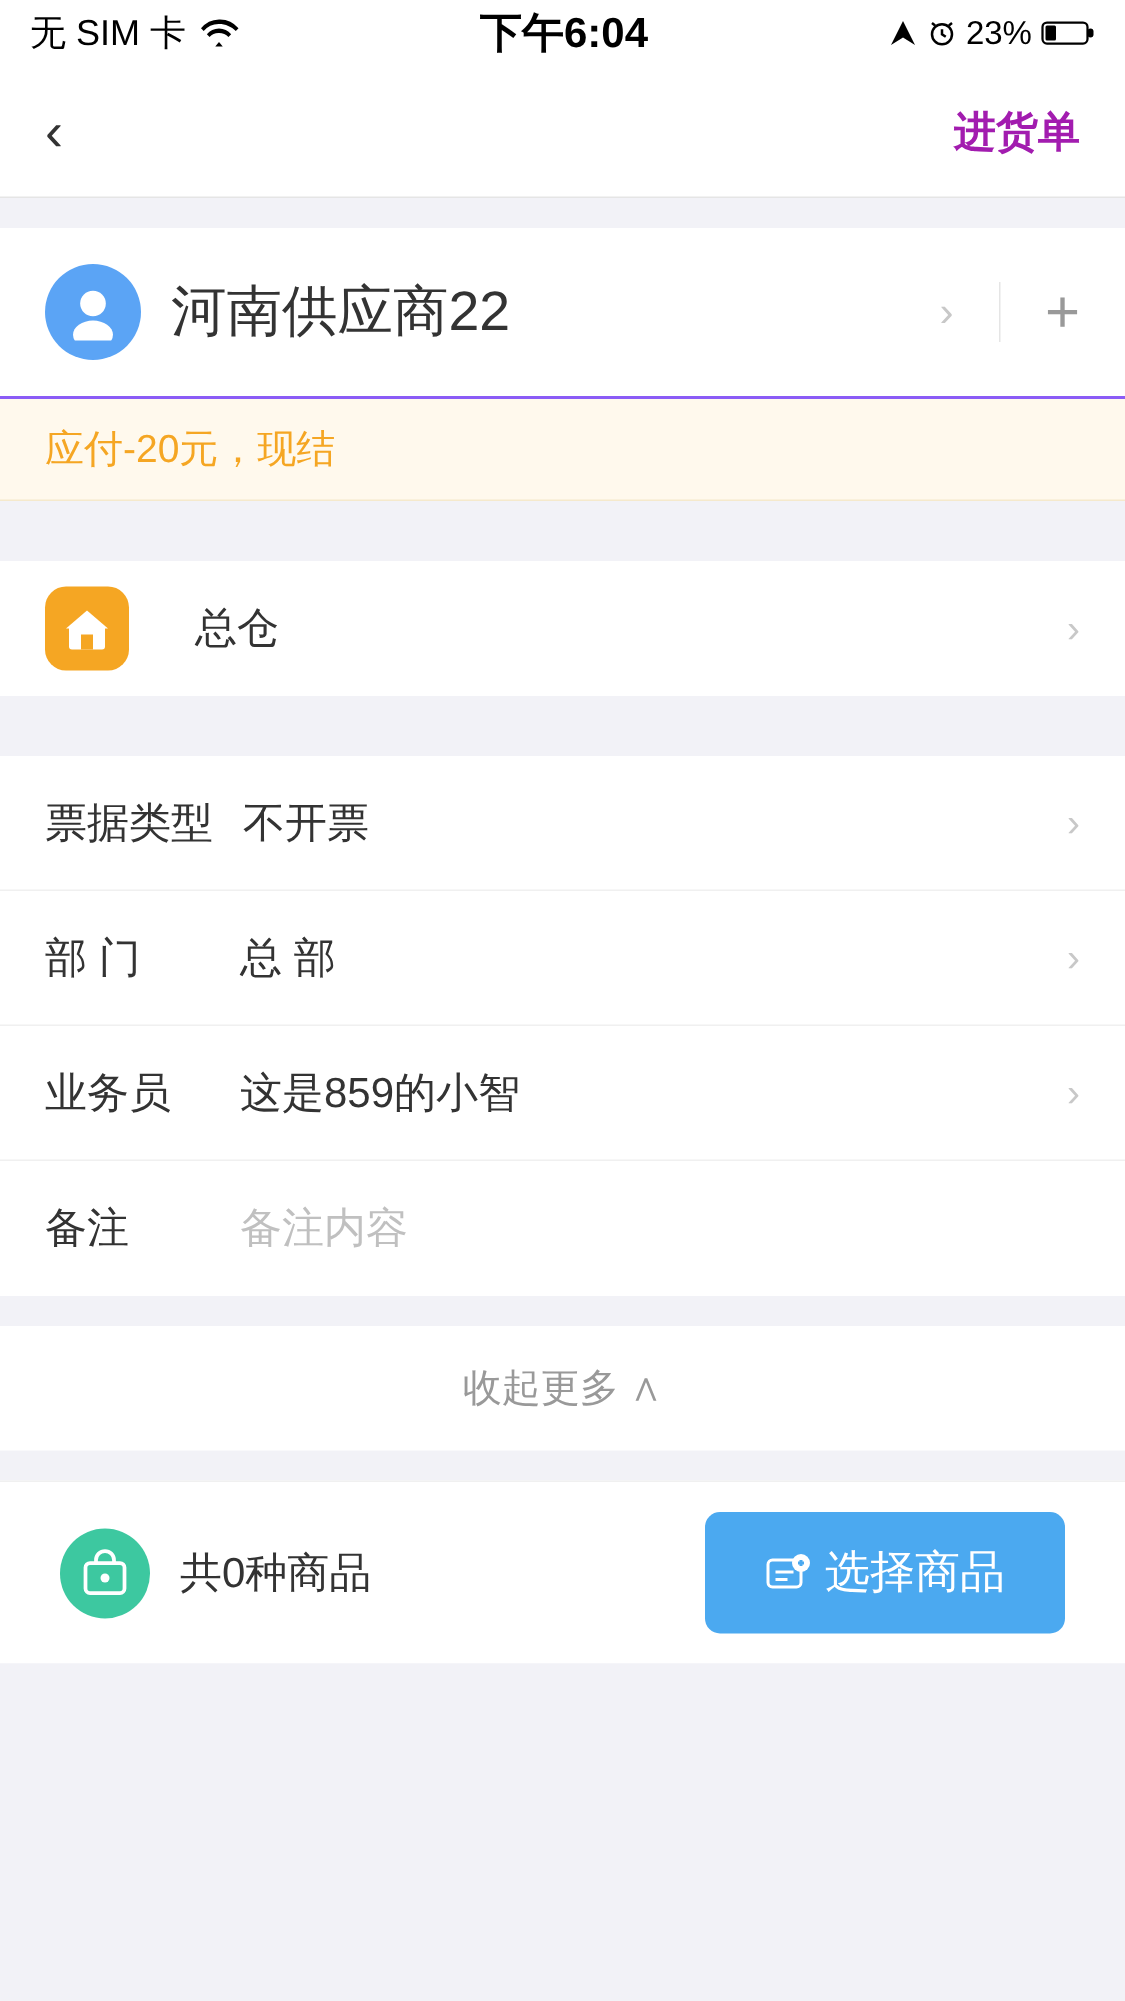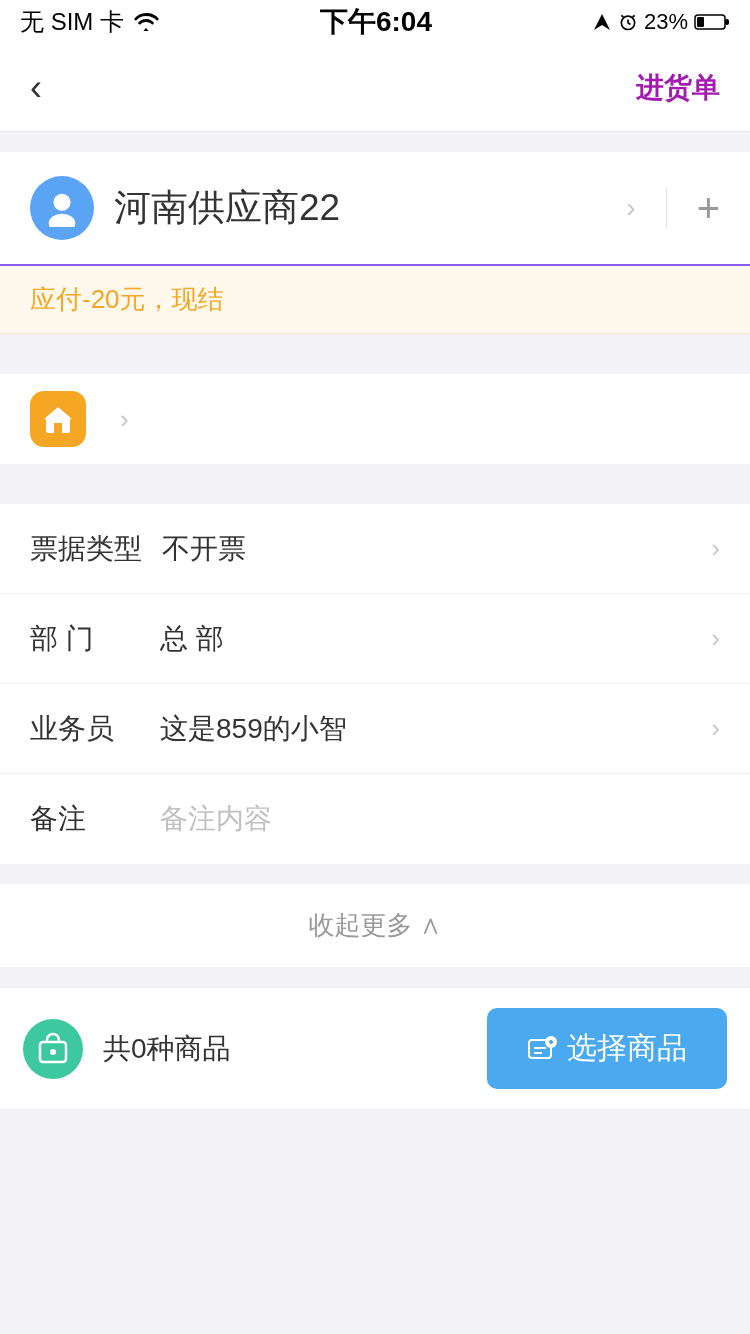--- a/index.html
+++ b/index.html
@@ -211,21 +211,21 @@
     .collapse-text {
       font-size: 26px;
       color: #999;
     }
 
     
     .bottom-bar {
       display: flex;
       align-items: center;
       background: #fff;
-      padding: 20px 23px;
+      padding: 20px 40px;
       margin-top: 20px;
       border-top: 1px solid #f0f0f0;
     }
     .product-icon {
       width: 60px;
       height: 60px;
       border-radius: 50%;
       background: #3dc8a0;
       display: flex;
       align-items: center;
@@ -322,20 +322,21 @@
 
 <div class="form-section">
   <div class="form-row">
     <div class="form-icon">
       <svg viewBox="0 0 32 32">
         <rect x="4" y="14" width="24" height="16" rx="2" fill="#fff"></rect>
         <polygon points="2,16 16,4 30,16" fill="#fff"></polygon>
         <rect x="12" y="20" width="8" height="10" fill="#f5a623"></rect>
       </svg>
     </div>
+    <span class="form-value">总仓</span>
     <span class="form-chevron">›</span>
   </div>
 </div>
 
 <div class="separator"></div>
 
 <div class="field-section">
 
   <div class="field-row">
     <span class="field-label">票据类型</span>

